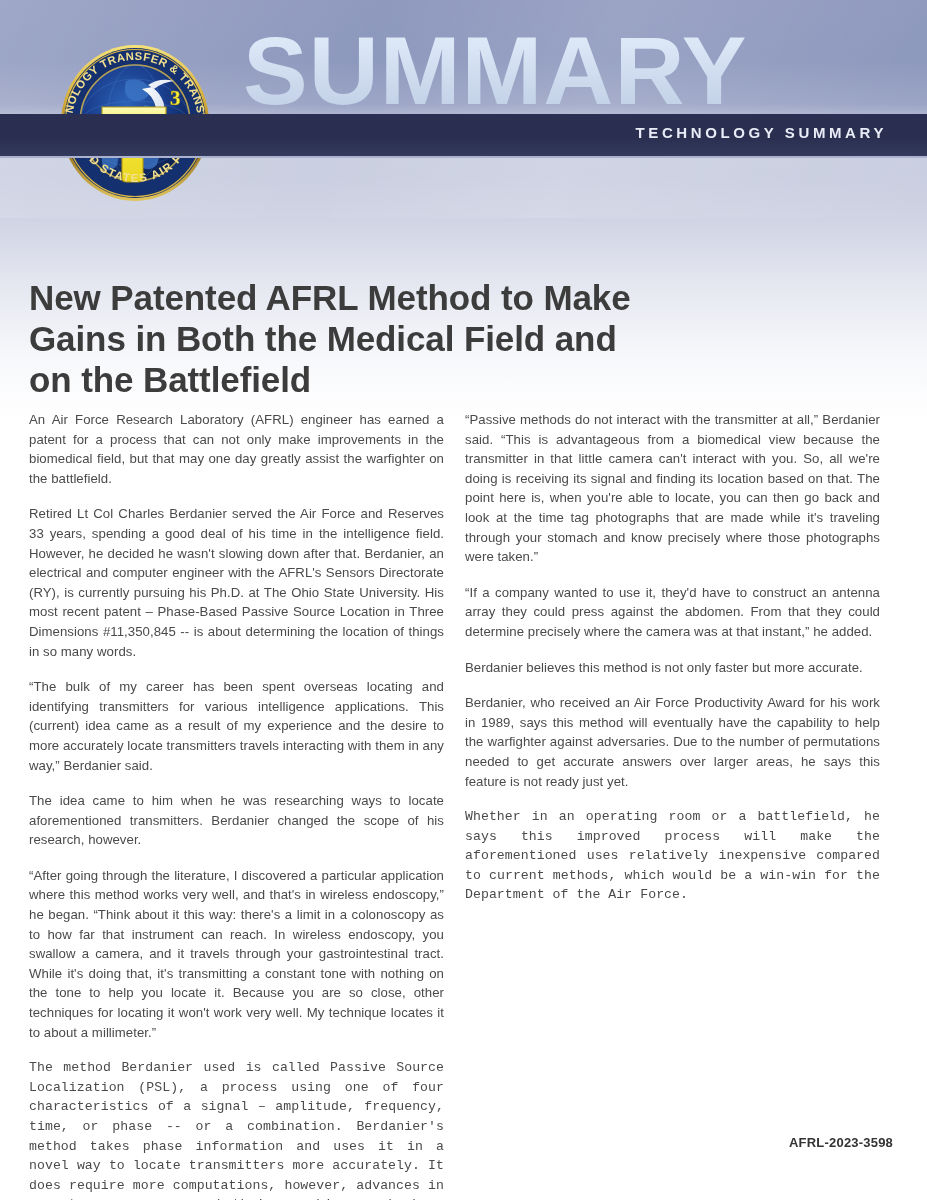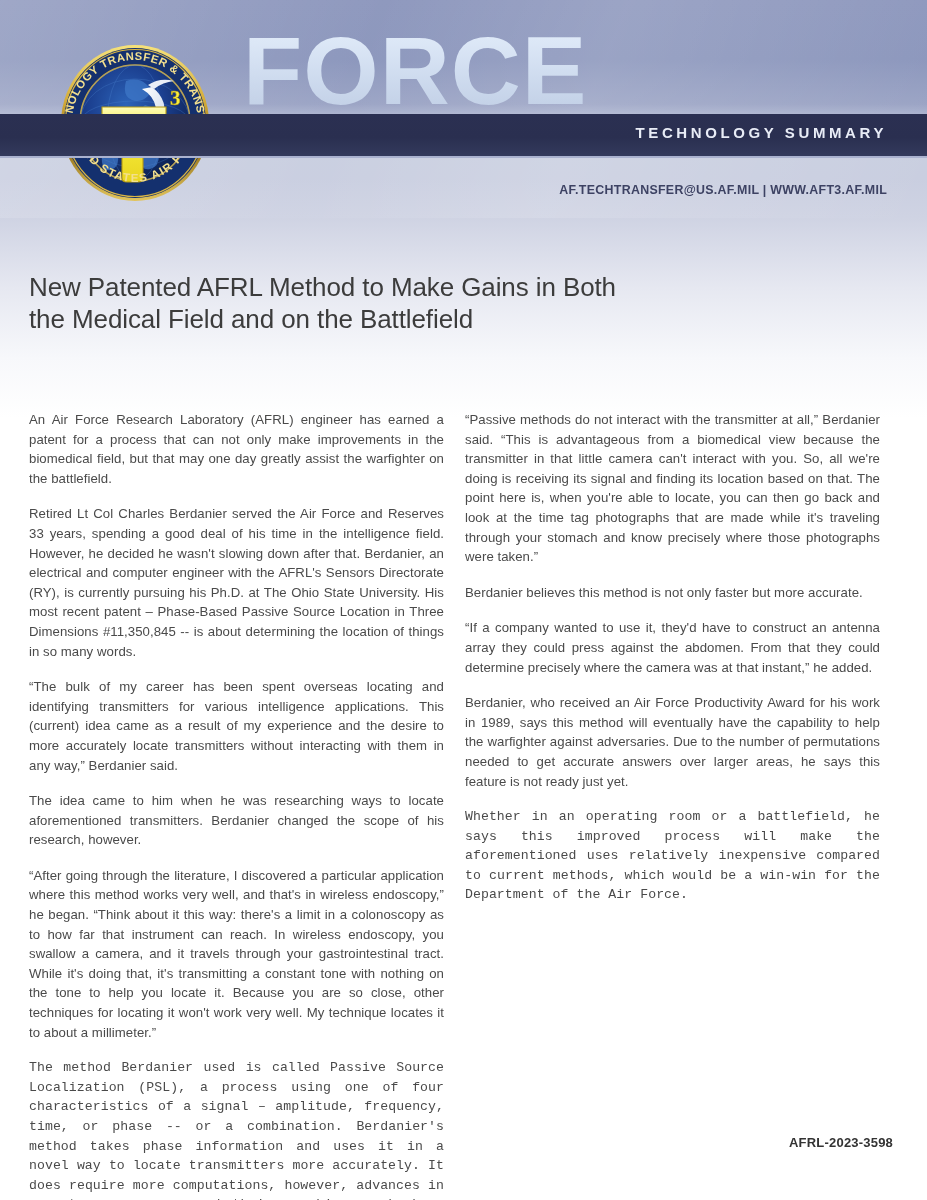--- a/index.html
+++ b/index.html
@@ -123,23 +123,23 @@
     width: 927px;
     height: 982px;
     background: linear-gradient(to bottom, #cfd3e3 0px, #e6e8f1 70px, #f7f8fb 140px, #ffffff 200px, #ffffff 982px);
   }
 
   .headline {
     position: absolute;
     left: 29px;
     top: 36px;
     width: 620px;
-    font-size: 26px;
-    line-height: 32px;
-    font-weight: normal;
+    font-size: 35px;
+    line-height: 41px;
+    font-weight: bold;
     color: #3c3c3c;
     letter-spacing: -0.1px;
   }
 
   .columns {
     position: absolute;
     left: 29px;
     top: 192px;
     width: 869px;
     display: flex;
@@ -235,41 +235,40 @@
       </text>
       <text font-family="'Liberation Sans', sans-serif" font-size="11.6" font-weight="bold" fill="#f3e08f" letter-spacing="1.4">
         <textPath href="#arcBot" startOffset="50%" text-anchor="middle">UNITED STATES AIR FORCE</textPath>
       </text>
     </svg>
   </div>
 
   <div class="navy-band"></div>
   <div class="navy-band-hairline"></div>
 
-  <div class="wordmark">FORCE</div>
+  <div class="wordmark">SUMMARY</div>
   <div class="tech-summary">TECHNOLOGY SUMMARY</div>
-  <div class="contact-line">AF.TECHTRANSFER@US.AF.MIL  |  WWW.AFT3.AF.MIL</div>
 </div>
 
 <div class="page-body">
 
   <h1 class="headline">New Patented AFRL Method to Make Gains in Both the Medical Field and on the Battlefield</h1>
 
   <div class="columns">
     <div class="col">
       <p>An Air Force Research Laboratory (AFRL) engineer has earned a patent for a process that can not only make improvements in the biomedical field, but that may one day greatly assist the warfighter on the battlefield.</p>
       <p>Retired Lt Col Charles Berdanier served the Air Force and Reserves 33 years, spending a good deal of his time in the intelligence field. However, he decided he wasn't slowing down after that. Berdanier, an electrical and computer engineer with the AFRL's Sensors Directorate (RY), is currently pursuing his Ph.D. at The Ohio State University. His most recent patent – Phase-Based Passive Source Location in Three Dimensions #11,350,845 -- is about determining the location of things in so many words.</p>
-      <p>“The bulk of my career has been spent overseas locating and identifying transmitters for various intelligence applications. This (current) idea came as a result of my experience and the desire to more accurately locate transmitters without interacting with them in any way,” Berdanier said.</p>
+      <p>“The bulk of my career has been spent overseas locating and identifying transmitters for various intelligence applications. This (current) idea came as a result of my experience and the desire to more accurately locate transmitters travels interacting with them in any way,” Berdanier said.</p>
       <p>The idea came to him when he was researching ways to locate aforementioned transmitters. Berdanier changed the scope of his research, however.</p>
       <p>“After going through the literature, I discovered a particular application where this method works very well, and that's in wireless endoscopy,” he began. “Think about it this way: there's a limit in a colonoscopy as to how far that instrument can reach. In wireless endoscopy, you swallow a camera, and it travels through your gastrointestinal tract. While it's doing that, it's transmitting a constant tone with nothing on the tone to help you locate it. Because you are so close, other techniques for locating it won't work very well. My technique locates it to about a millimeter.”</p>
       <p>The method Berdanier used is called Passive Source Localization (PSL), a process using one of four characteristics of a signal – amplitude, frequency, time, or phase -- or a combination. Berdanier's method takes phase information and uses it in a novel way to locate transmitters more accurately. It does require more computations, however, advances in computer processors and their graphics cards have made this a more viable option.</p>
     </div>
     <div class="col">
       <p>“Passive methods do not interact with the transmitter at all,” Berdanier said. “This is advantageous from a biomedical view because the transmitter in that little camera can't interact with you. So, all we're doing is receiving its signal and finding its location based on that. The point here is, when you're able to locate, you can then go back and look at the time tag photographs that are made while it's traveling through your stomach and know precisely where those photographs were taken.”</p>
+      <p>“If a company wanted to use it, they'd have to construct an antenna array they could press against the abdomen. From that they could determine precisely where the camera was at that instant,” he added.</p>
       <p>Berdanier believes this method is not only faster but more accurate.</p>
-      <p>“If a company wanted to use it, they'd have to construct an antenna array they could press against the abdomen. From that they could determine precisely where the camera was at that instant,” he added.</p>
       <p>Berdanier, who received an Air Force Productivity Award for his work in 1989, says this method will eventually have the capability to help the warfighter against adversaries. Due to the number of permutations needed to get accurate answers over larger areas, he says this feature is not ready just yet.</p>
       <p>Whether in an operating room or a battlefield, he says this improved process will make the aforementioned uses relatively inexpensive compared to current methods, which would be a win-win for the Department of the Air Force.</p>
     </div>
   </div>
 
   <div class="doc-ref">AFRL-2023-3598</div>
 </div>
 
 </body></html>

